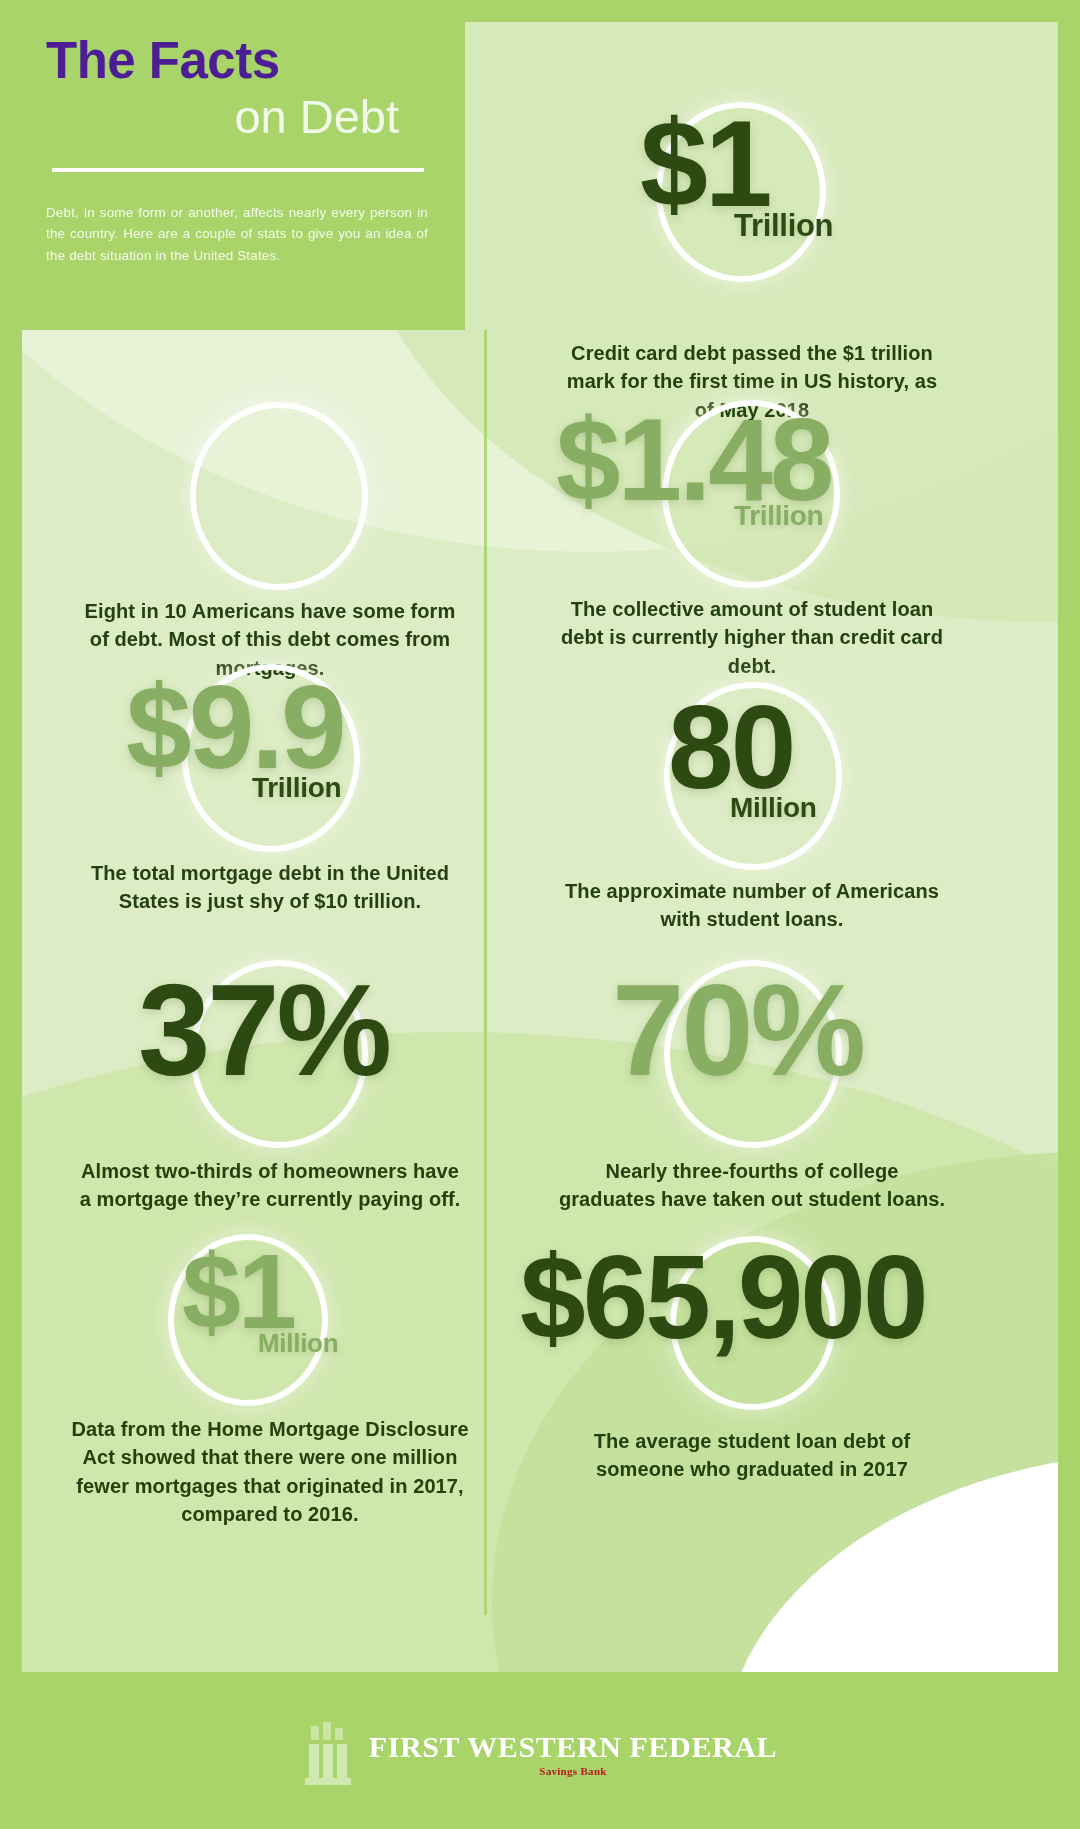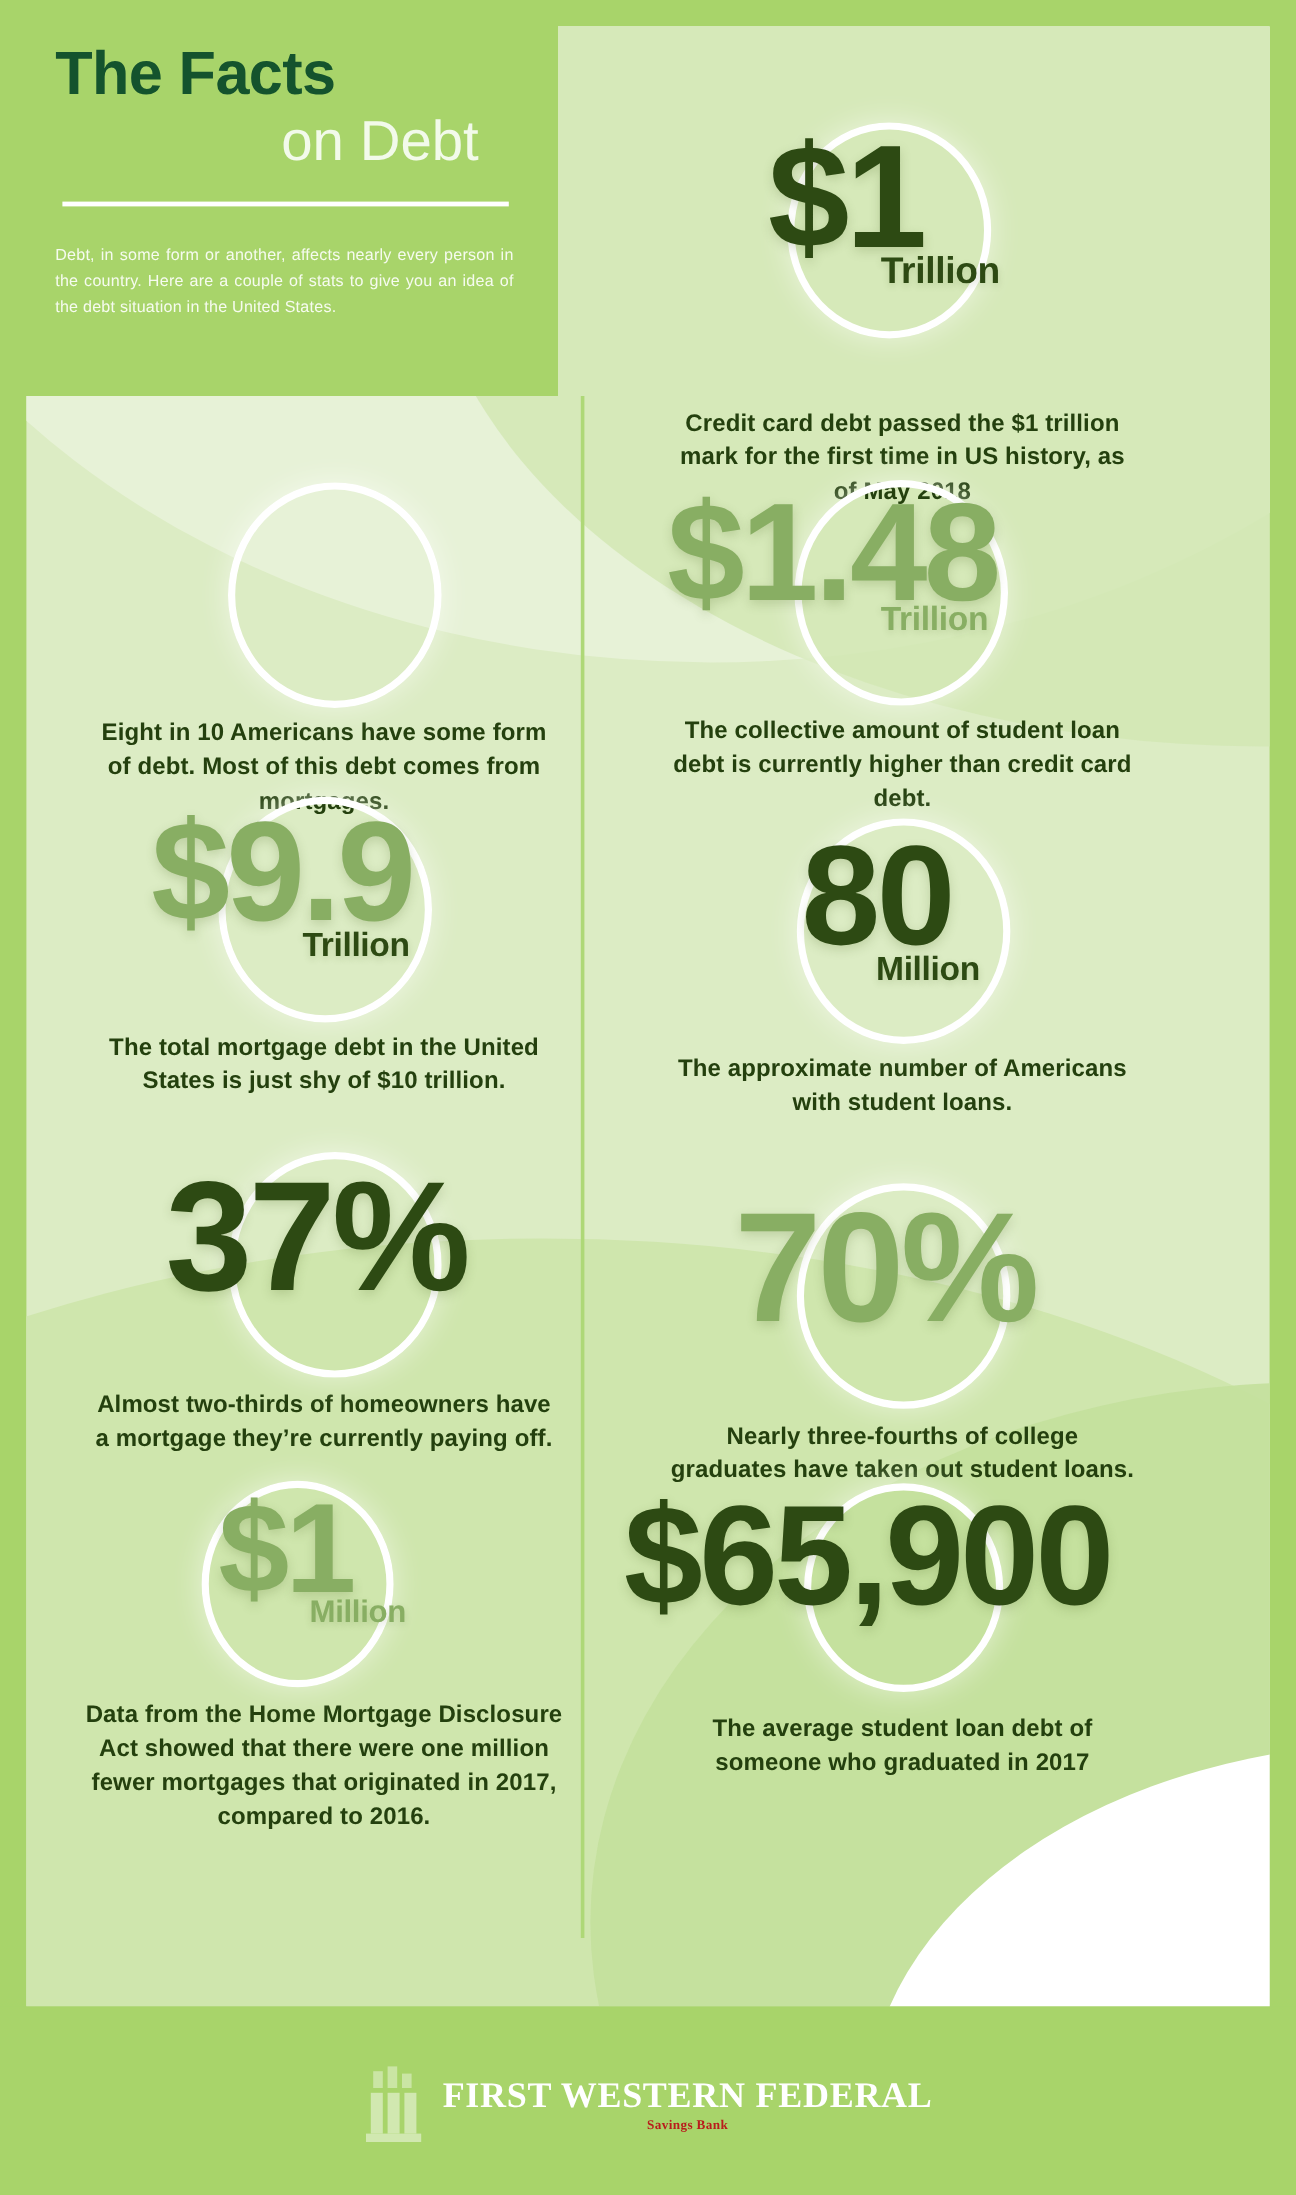--- a/index.html
+++ b/index.html
@@ -66,21 +66,21 @@
     position:absolute;
     left:10px; top:0;
     width:455px; height:330px;
     background:#a8d46a;
     z-index:6;
     padding:34px 36px 0 36px;
   }
   .title-main {
     font-size:51px;
     font-weight:bold;
-    color:#14532d;
+    color:#4c1d95;
     letter-spacing:-0.5px;
     line-height:1.05;
   }
   .title-sub {
     font-size:47px;
     font-weight:300;
     color:#f2faea;
     text-align:right;
     line-height:1.15;
     margin-top:2px;
@@ -268,21 +268,21 @@
     </div>
 
     <div class="cell left" style="top:930px;">
       <div class="stat-art">
         <div class="ring" style="left:160px; top:8px; width:178px; height:188px;"></div>
         <div class="bignum dark" style="left:108px; top:20px; font-size:130px;">37%</div>
       </div>
       <div class="caption" style="margin-top:-10px;">Almost two-thirds of homeowners have a mortgage they’re currently paying off.</div>
     </div>
 
-    <div class="cell right" style="top:956px;">
+    <div class="cell right" style="top:930px;">
       <div class="stat-art">
         <div class="ring" style="left:152px; top:8px; width:178px; height:188px;"></div>
         <div class="bignum sage" style="left:100px; top:20px; font-size:130px;">70%</div>
       </div>
       <div class="caption" style="margin-top:-10px;">Nearly three-fourths of college graduates have taken out student loans.</div>
     </div>
 
     <div class="cell left" style="top:1200px;">
       <div class="stat-art">
         <div class="ring" style="left:138px; top:12px; width:160px; height:172px;"></div>

